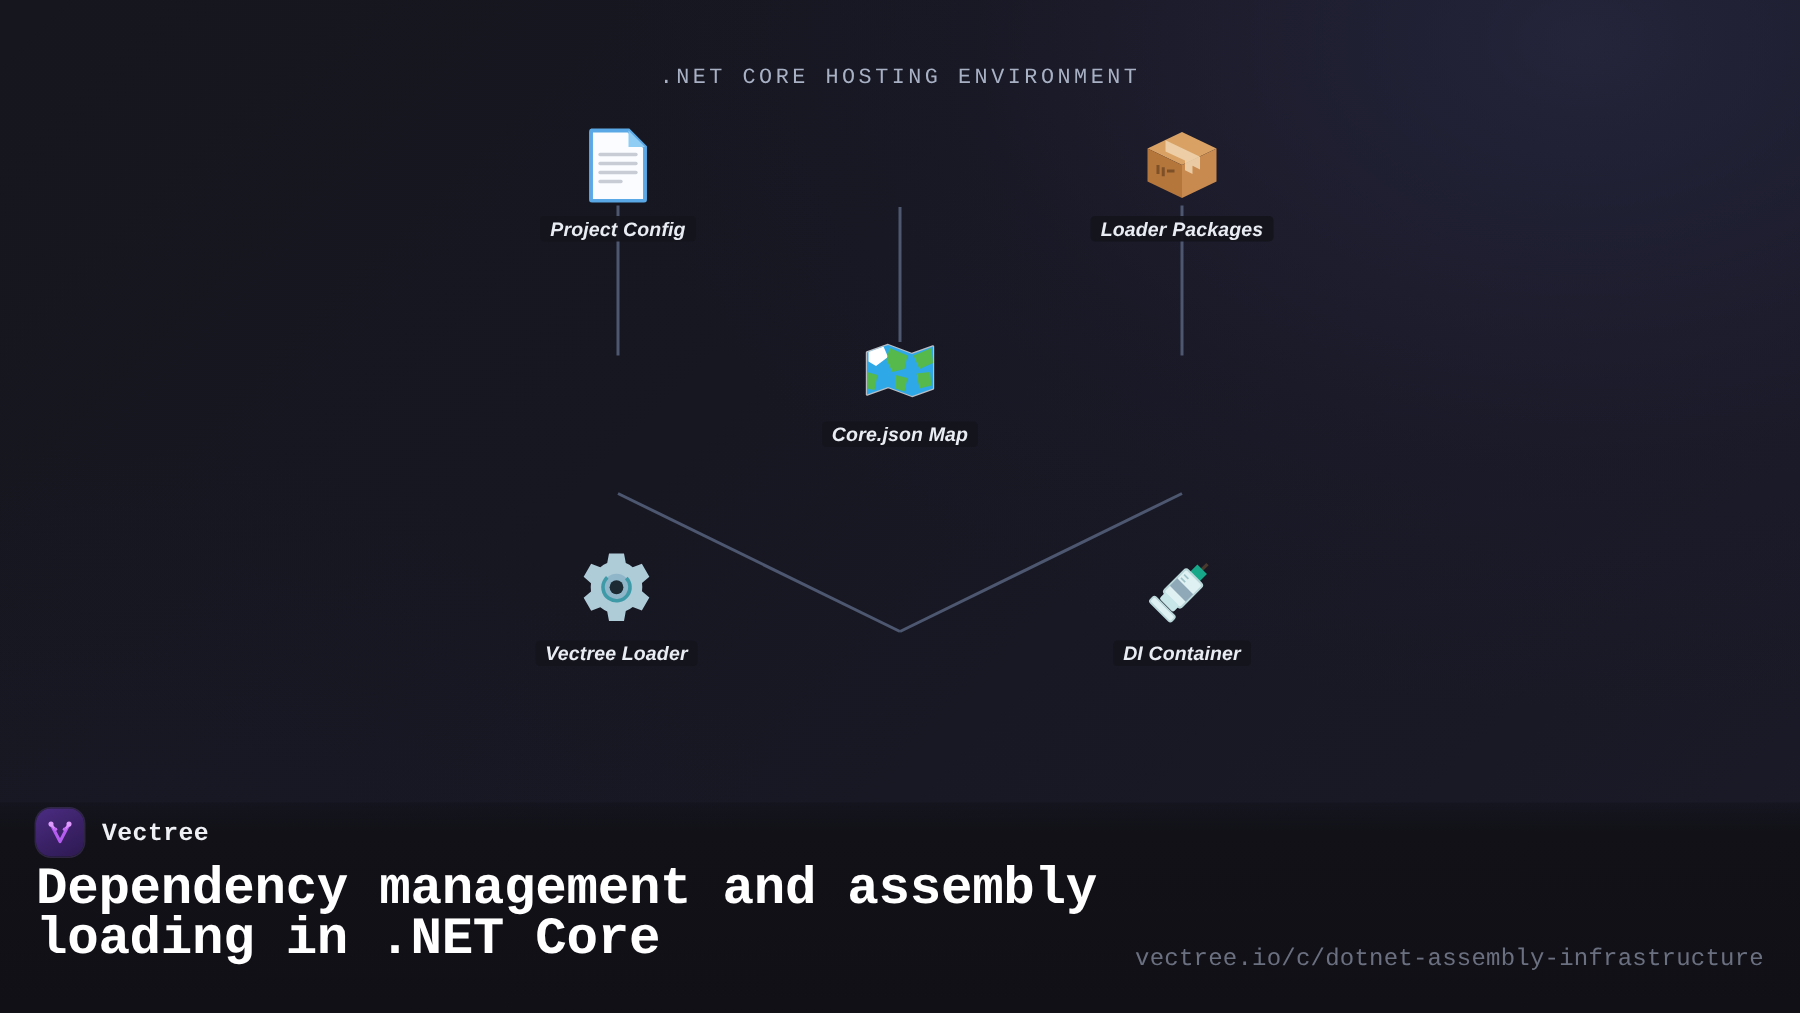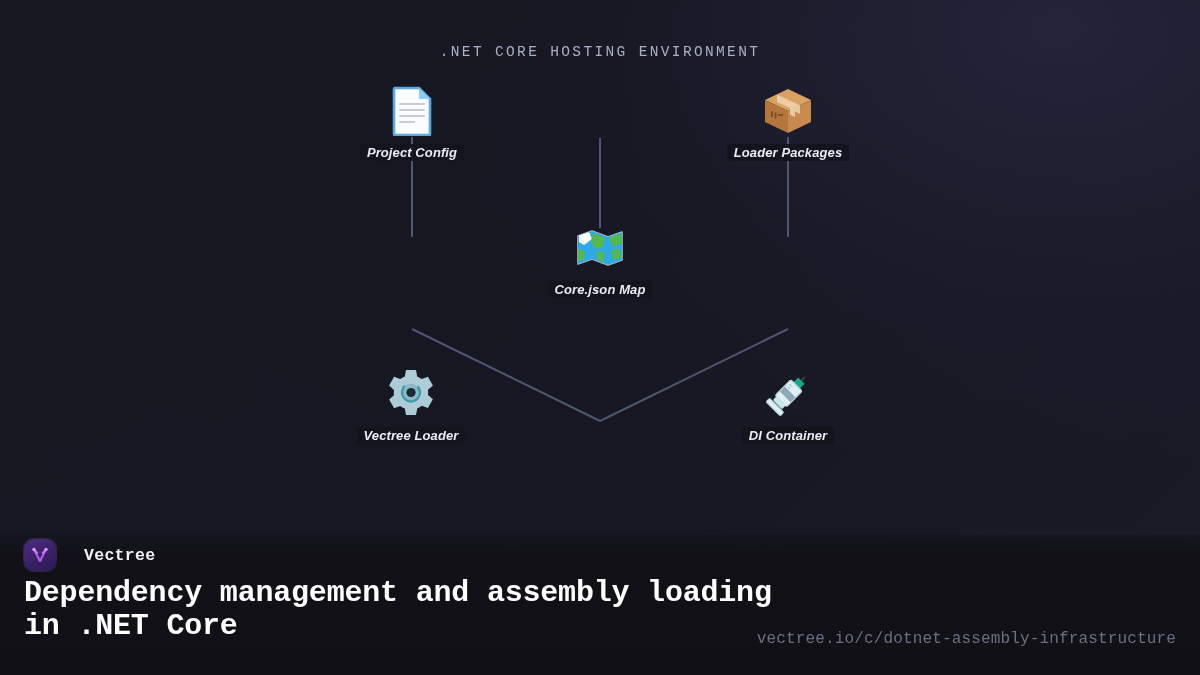--- a/index.html
+++ b/index.html
@@ -82,21 +82,21 @@
     width: 1200px;
     height: 140px;
     background: linear-gradient(180deg, rgba(14,14,20,0.35) 0%, #111117 14%, #101016 100%);
   }
   #brand-row {
     position: absolute;
     left: 24px;
     top: 4px;
     display: flex;
     align-items: center;
-    gap: 28px;
+    gap: 12px;
   }
   #brand-logo {
     width: 32px;
     height: 32px;
     border-radius: 10px;
     background: linear-gradient(150deg, #4b2c82 0%, #3a2166 55%, #2d1a52 100%);
     display: flex;
     align-items: center;
     justify-content: center;
     box-shadow: 0 0 0 1px rgba(150,110,220,0.22);
@@ -107,21 +107,21 @@
     font-weight: bold;
     color: #eef0f6;
     letter-spacing: 0.3px;
   }
   #headline {
     position: absolute;
     left: 24px;
     top: 42px;
     width: 790px;
     font-family: "Liberation Mono", monospace;
-    font-size: 30px;
+    font-size: 35px;
     font-weight: bold;
     line-height: 33px;
     color: #ffffff;
     letter-spacing: -0.2px;
   }
   #page-url {
     position: absolute;
     right: 24px;
     bottom: 27px;
     font-family: "Liberation Mono", monospace;

